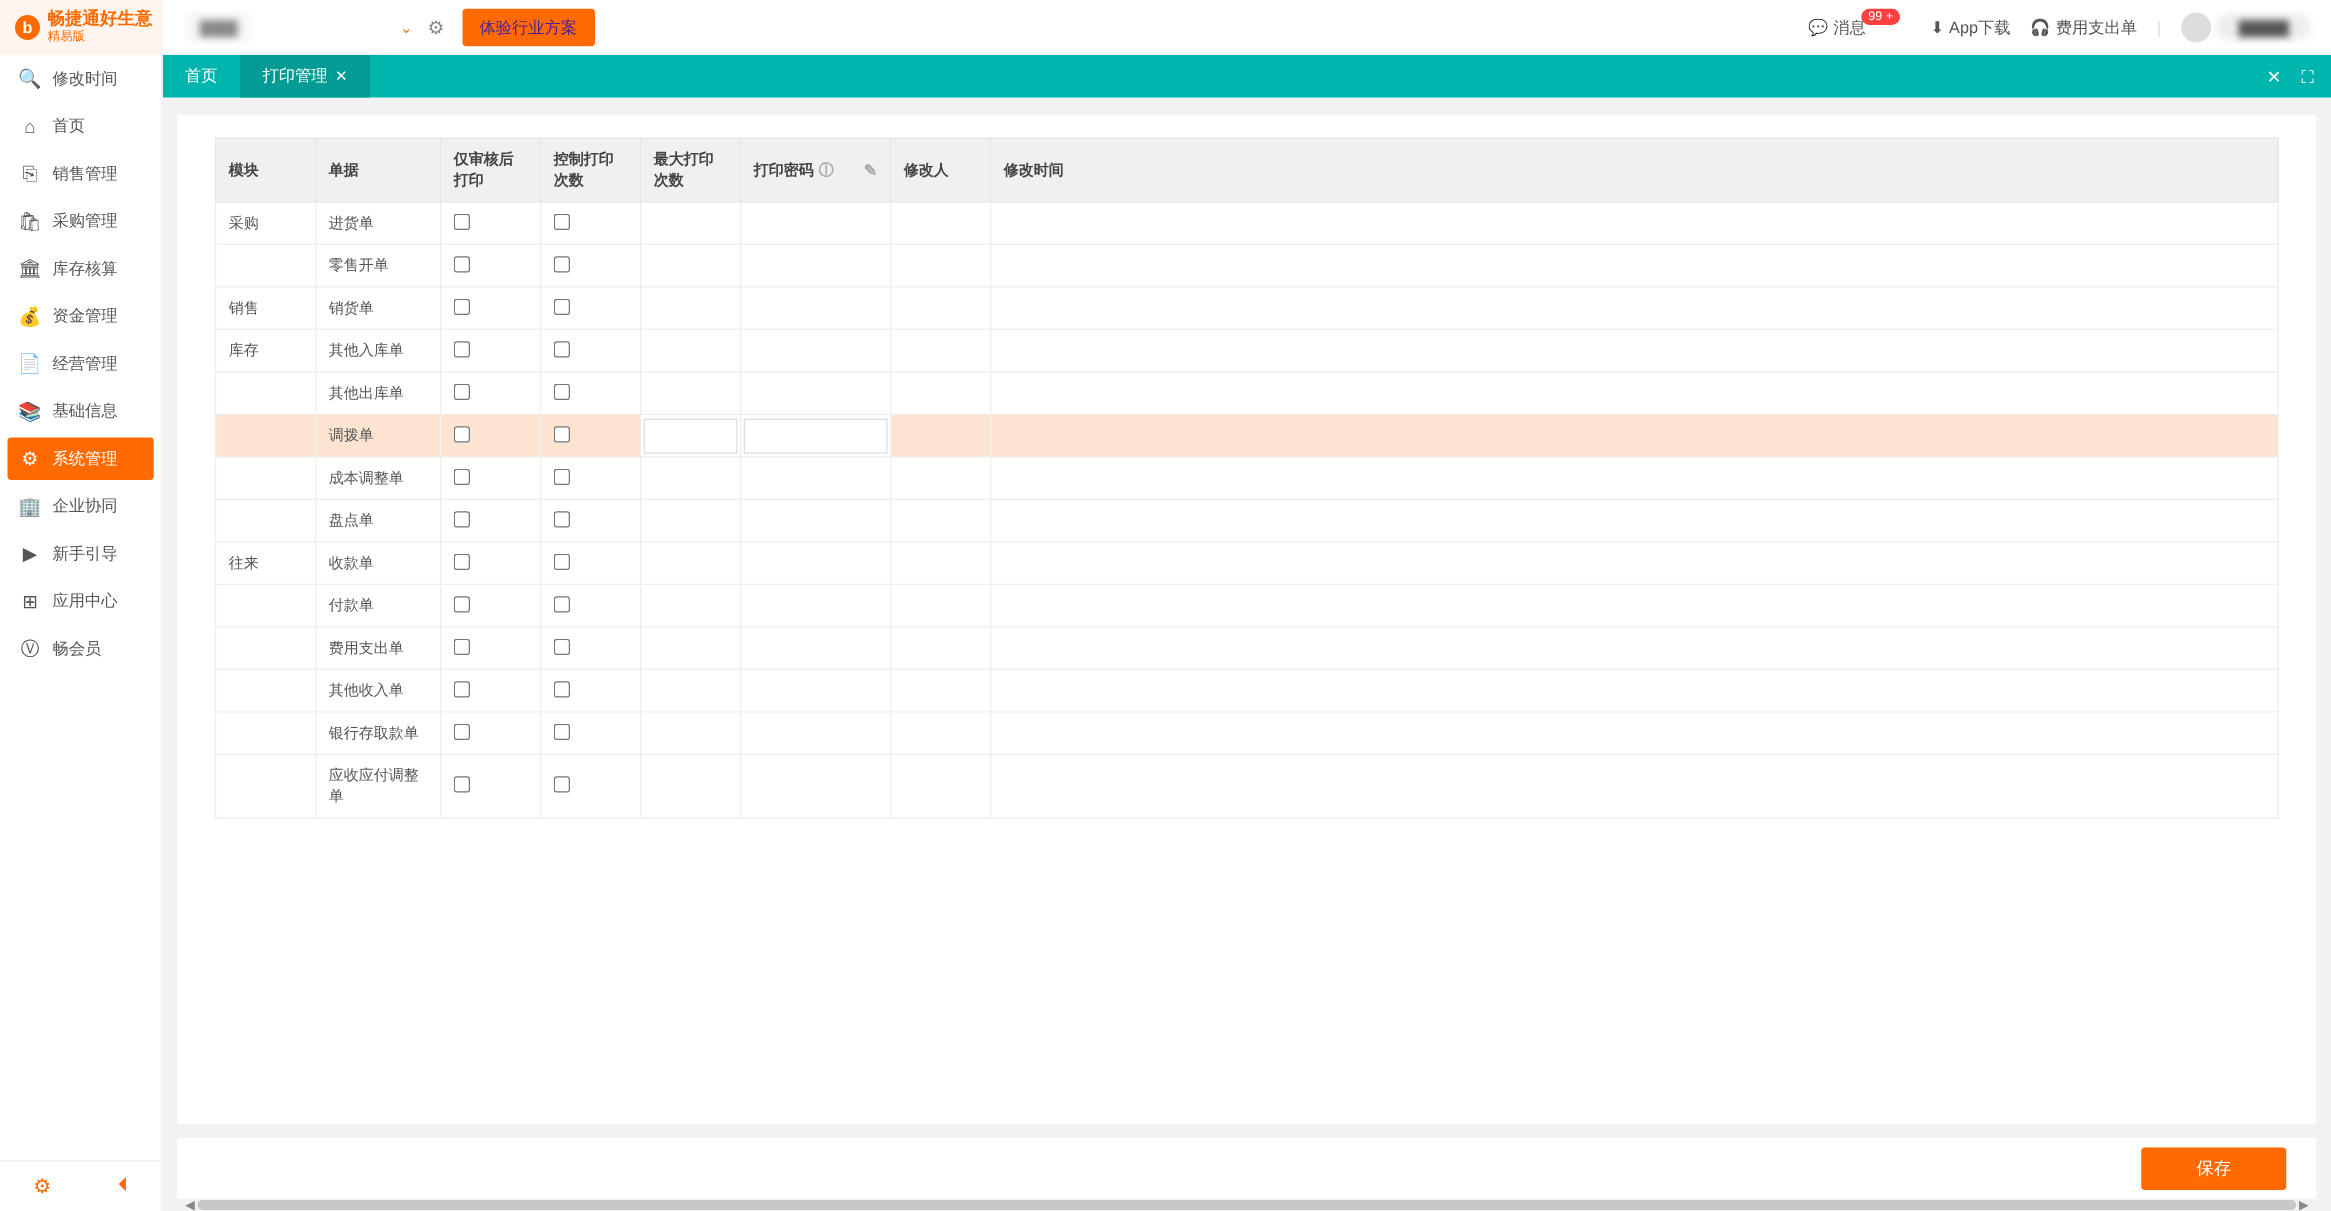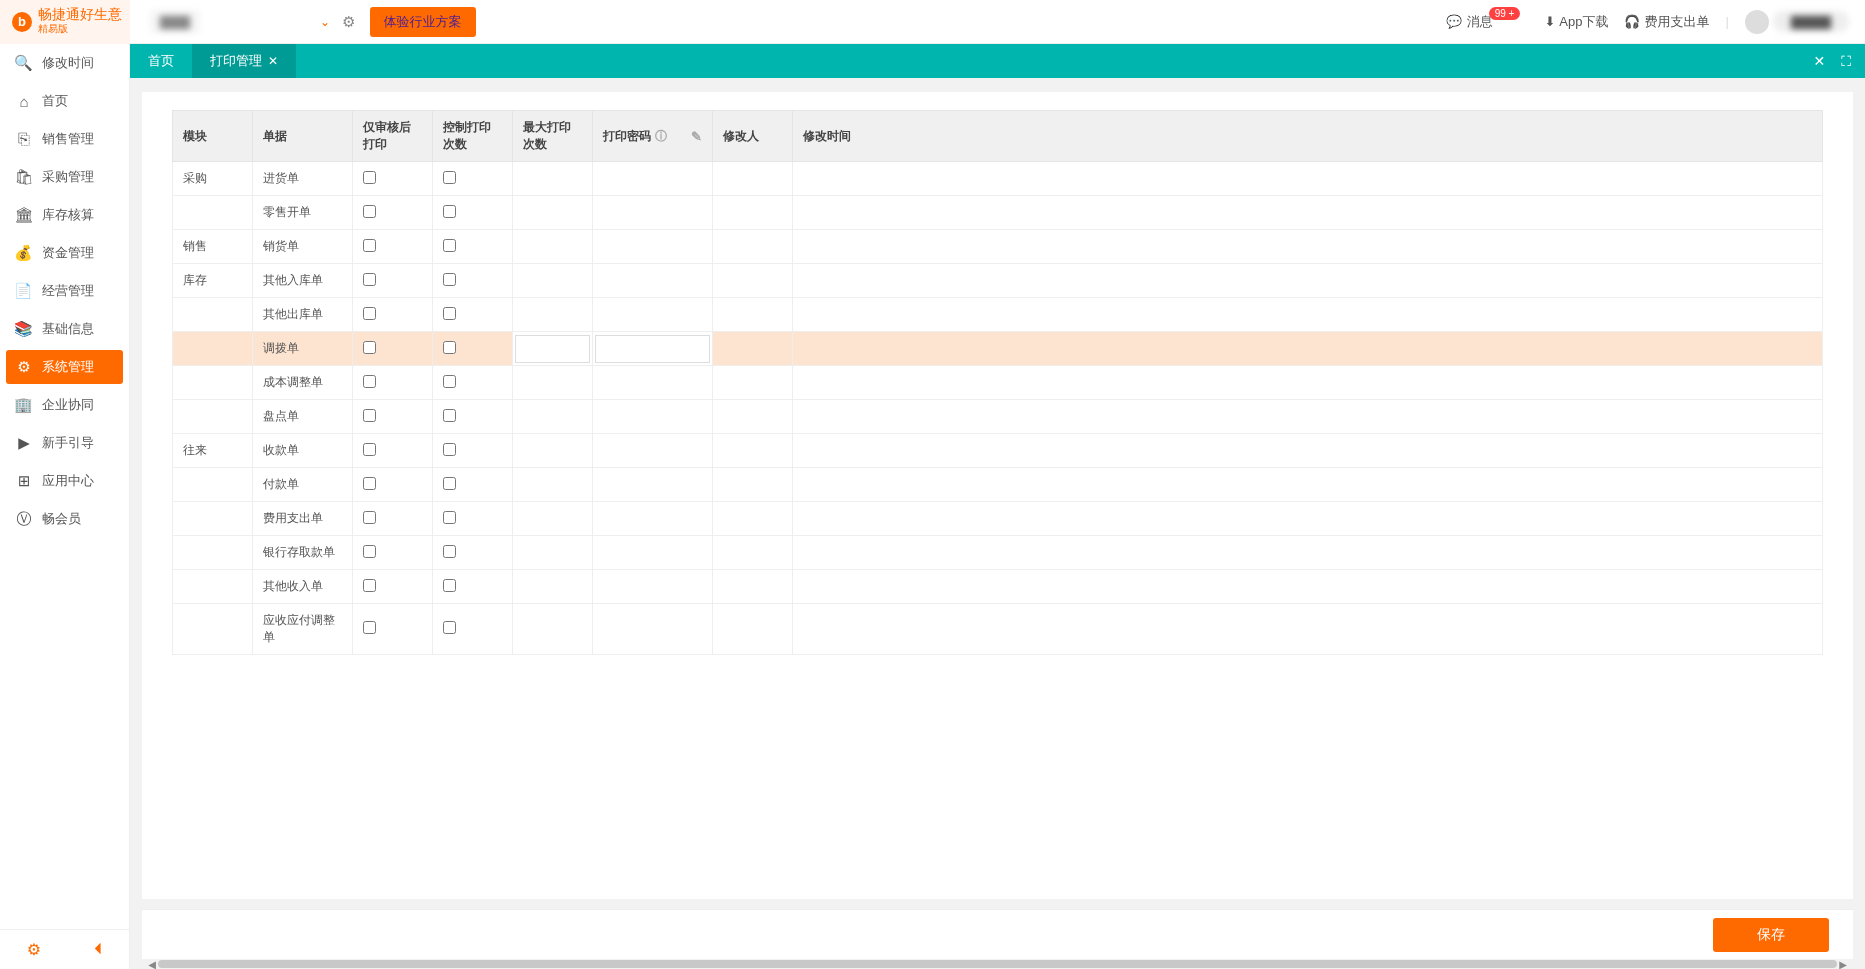--- a/index.html
+++ b/index.html
@@ -2,21 +2,21 @@
 <html><head>
 <meta charset="utf-8">
 <style>
 * { box-sizing: border-box; margin: 0; padding: 0; }
 body { font-family: "Microsoft YaHei", Arial, sans-serif; font-size: 13px; color: #333; background: #fff; overflow: hidden; }
 
 
 .top-header { height: 44px; display: flex; align-items: center; padding: 0 16px; border-bottom: 1px solid #eee; background: #fff; }
 .brand-area { display: flex; align-items: center; width: 130px; background: #fff5ee; height: 44px; margin-left: -16px; padding-left: 12px; }
 .brand-logo { width: 20px; height: 20px; background: #ff6a00; border-radius: 50%; color: #fff; display: flex; align-items: center; justify-content: center; font-weight: bold; margin-right: 6px; }
-.brand-title { color: #ff6a00; font-size: 14px; font-weight: 400; line-height: 1.1; }
+.brand-title { color: #ff6a00; font-size: 14px; font-weight: 700; line-height: 1.1; }
 .brand-sub { color: #ff6a00; font-size: 10px; }
 .company-select { display: flex; align-items: center; gap: 8px; color: #888; margin-left: 20px; background: #f5f5f5; padding: 4px 10px; border-radius: 3px; filter: blur(3px); }
 .chevron-down { color: #ff6a00; margin-left: 120px; font-size: 12px; }
 .gear-icon { color: #888; margin-left: 12px; font-size: 15px; }
 .cta-btn { background: #ff6a00; color: #4c1d95; border: none; padding: 6px 14px; border-radius: 3px; margin-left: 14px; font-size: 13px; cursor: pointer; }
 .header-right { margin-left: auto; display: flex; align-items: center; gap: 16px; color: #555; font-size: 13px; }
 .header-right .hr-item { display: flex; align-items: center; gap: 4px; cursor: pointer; }
 .badge { background: #ff4040; color: #fff; font-size: 10px; border-radius: 8px; padding: 1px 6px; position: relative; top: -8px; left: -8px; }
 .avatar { width: 24px; height: 24px; background: #ddd; border-radius: 50%; }
 .avatar-name { background: #eee; padding: 3px 18px; border-radius: 10px; filter: blur(3px); }
@@ -309,31 +309,31 @@
                 <td>费用支出单</td>
                 <td><input type="checkbox" style=""></td>
                 <td><input type="checkbox" style=""></td>
                 <td></td>
                 <td></td>
                 <td></td>
                 <td></td>
               </tr>
               <tr>
                 <td></td>
+                <td>其他收入单</td>
+                <td><input type="checkbox" style=""></td>
+                <td><input type="checkbox" style=""></td>
+                <td></td>
+                <td></td>
+                <td></td>
+                <td></td>
+              </tr>
+              <tr>
+                <td></td>
                 <td>银行存取款单</td>
-                <td><input type="checkbox" style=""></td>
-                <td><input type="checkbox" style=""></td>
-                <td></td>
-                <td></td>
-                <td></td>
-                <td></td>
-              </tr>
-              <tr>
-                <td></td>
-                <td>其他收入单</td>
                 <td><input type="checkbox" style=""></td>
                 <td><input type="checkbox" style=""></td>
                 <td></td>
                 <td></td>
                 <td></td>
                 <td></td>
               </tr>
               <tr>
                 <td></td>
                 <td>应收应付调整单</td>

